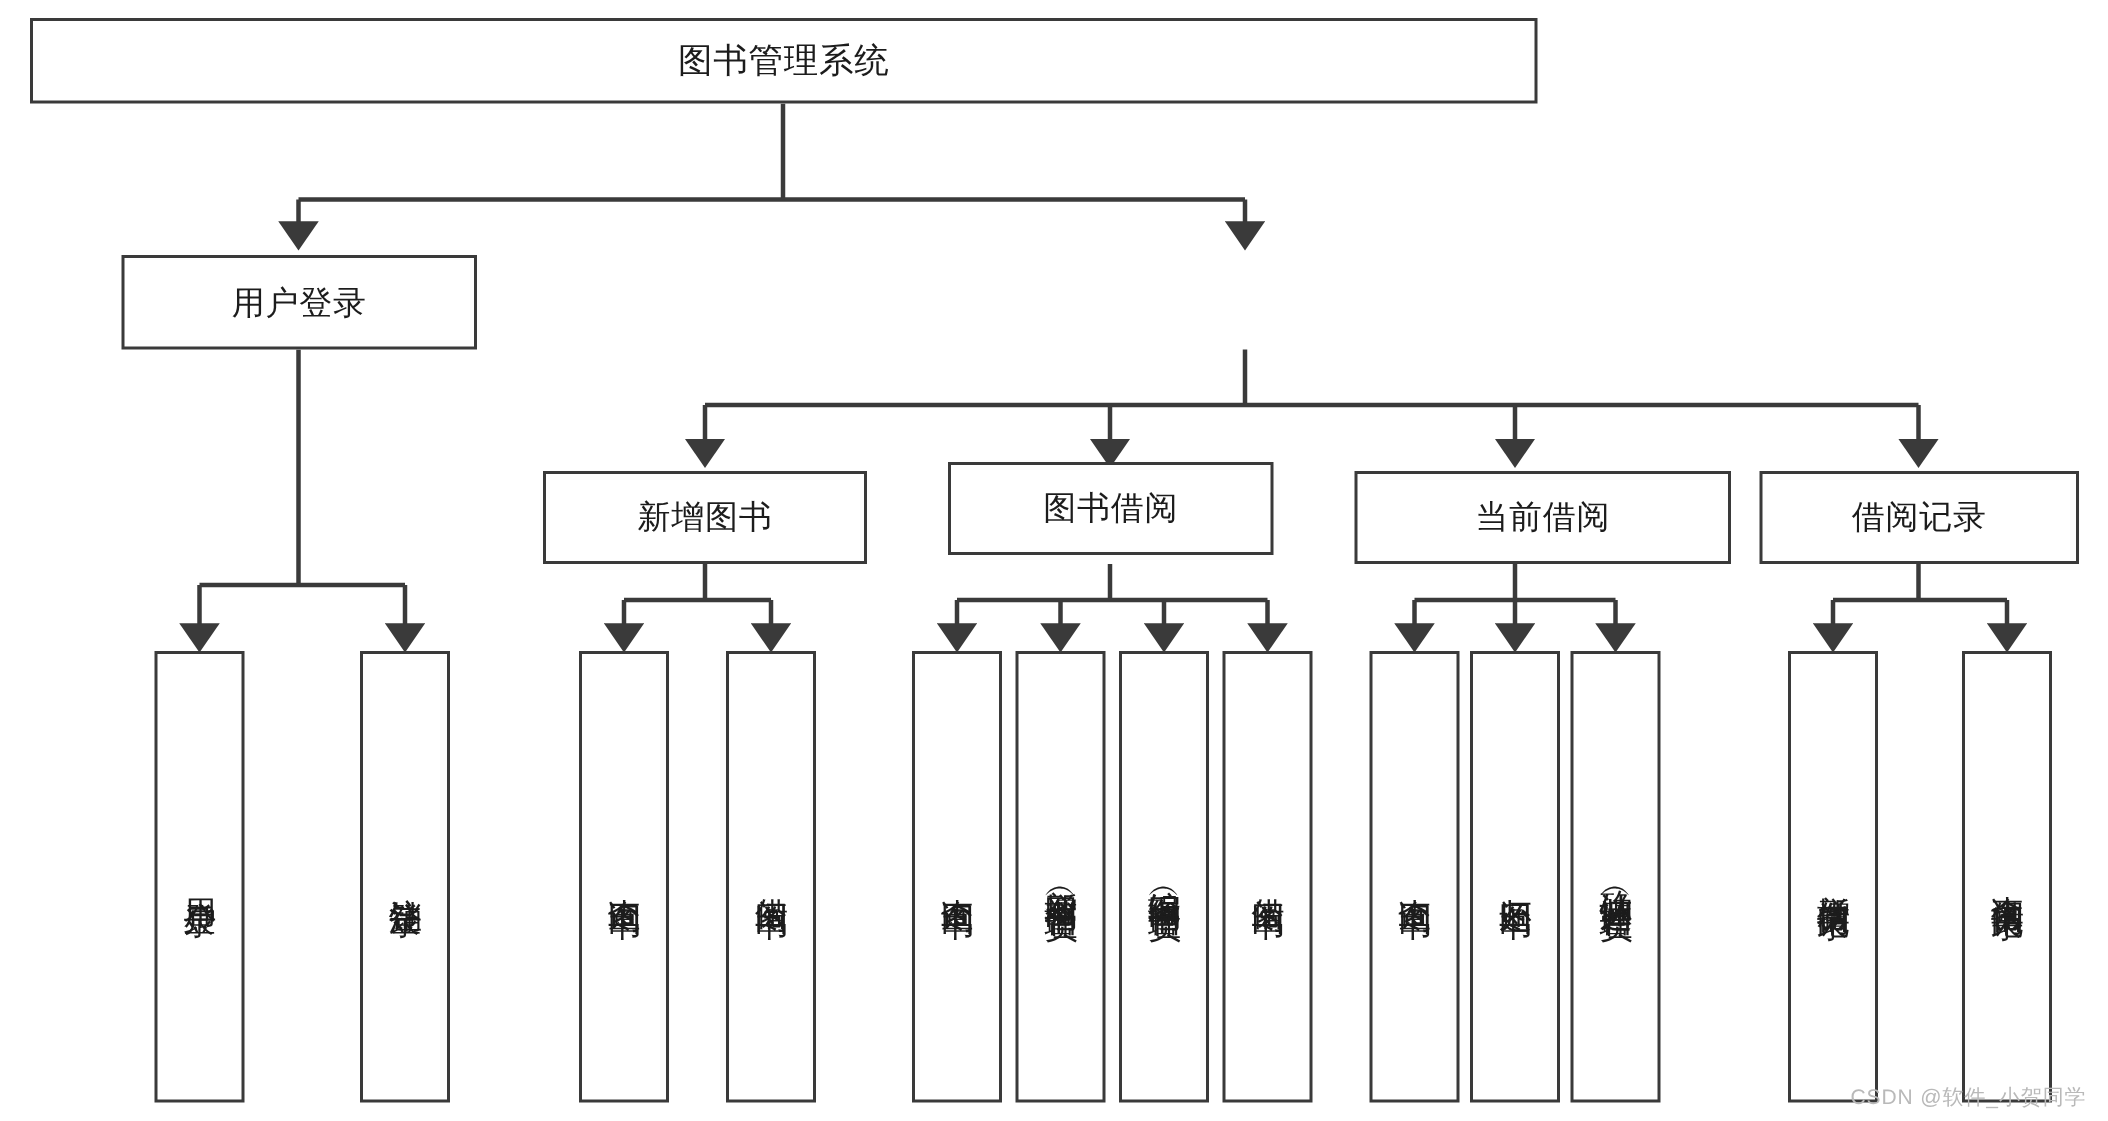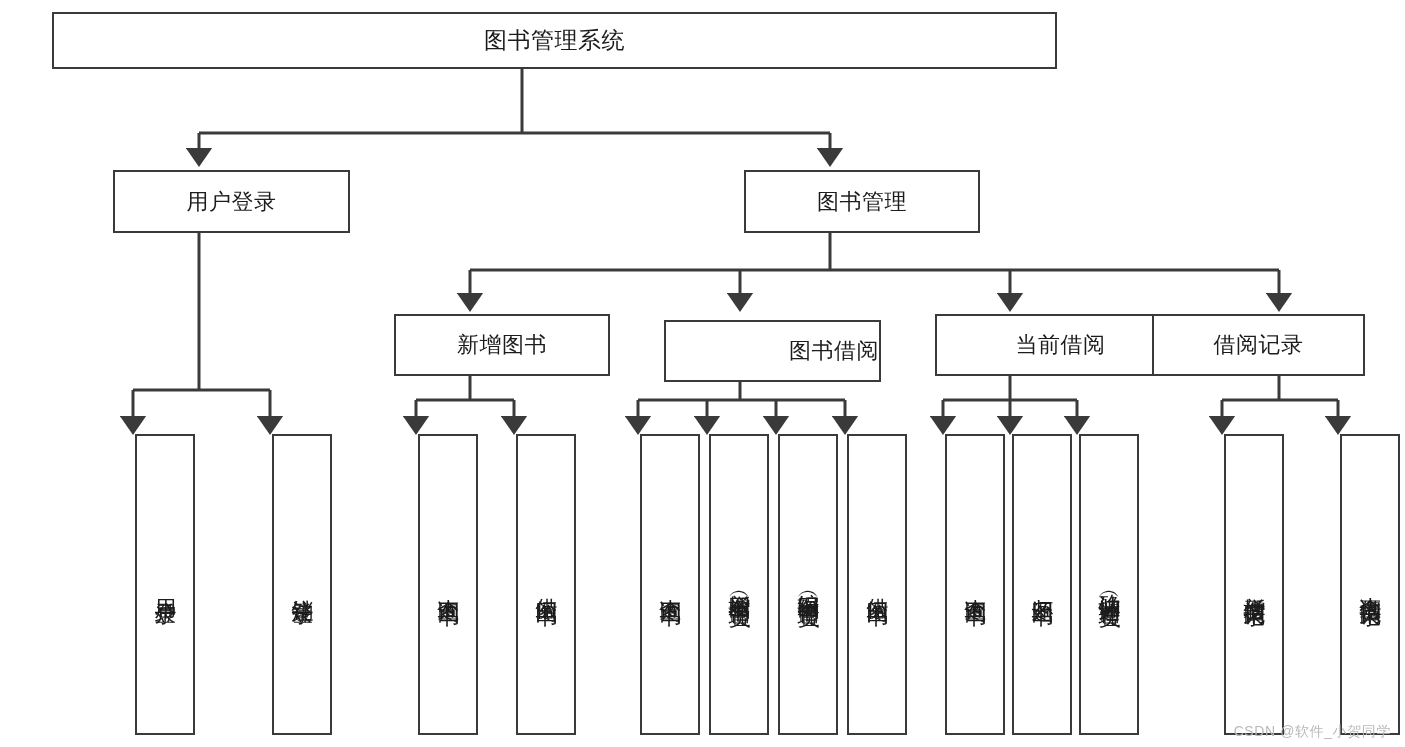--- a/index.html
+++ b/index.html
@@ -27,21 +27,20 @@
   }
   .node-box {
     position: absolute;
     box-sizing: border-box;
     background: #ffffff;
     border: 2.5px solid #3a3a3a;
     display: flex;
     align-items: center;
     justify-content: center;
     overflow: hidden;
-    margin-left: 32px;
   }
   .node-label {
     color: #1c1c1c;
     letter-spacing: 0.5px;
     white-space: nowrap;
     text-align: center;
   }
   .node-root > .node-label {
     font-size: 23px;
   }
@@ -126,34 +125,31 @@
     </g>
   </svg>
 
   <div class="node-box node-root" style="left:20px; top:12px; width:1005px; height:57px;">
     <span class="node-label">图书管理系统</span>
   </div>
 
   <div class="node-box node-branch" style="left:81px; top:170px; width:237px; height:63px;">
     <span class="node-label">用户登录</span>
   </div>
-  <div class="node-box node-branch" style="left:712px; top:170px; width:236px; height:63px;">
-    <span class="node-label">图书管理</span>
-  </div>
 
   <div class="node-box node-branch" style="left:362px; top:314px; width:216px; height:62px;">
     <span class="node-label">新增图书</span>
   </div>
-  <div class="node-box node-branch" style="left:632px; top:320px; width:217px; height:62px;justify-content:flex-end;">
+  <div class="node-box node-branch" style="left:632px; top:308px; width:217px; height:62px;">
     <span class="node-label">图书借阅</span>
   </div>
   <div class="node-box node-branch" style="left:903px; top:314px; width:251px; height:62px;">
     <span class="node-label">当前借阅</span>
   </div>
-  <div class="node-box node-branch" style="left:1120px; top:314px; width:213px; height:62px;">
+  <div class="node-box node-branch" style="left:1173px; top:314px; width:213px; height:62px;">
     <span class="node-label">借阅记录</span>
   </div>
 
   <div class="node-box node-leaf" style="left:103px; top:434px; width:60px; height:301px;">
     <span class="node-label">用户登录</span>
   </div>
   <div class="node-box node-leaf" style="left:240px; top:434px; width:60px; height:301px;">
     <span class="node-label">注销登录</span>
   </div>
 

